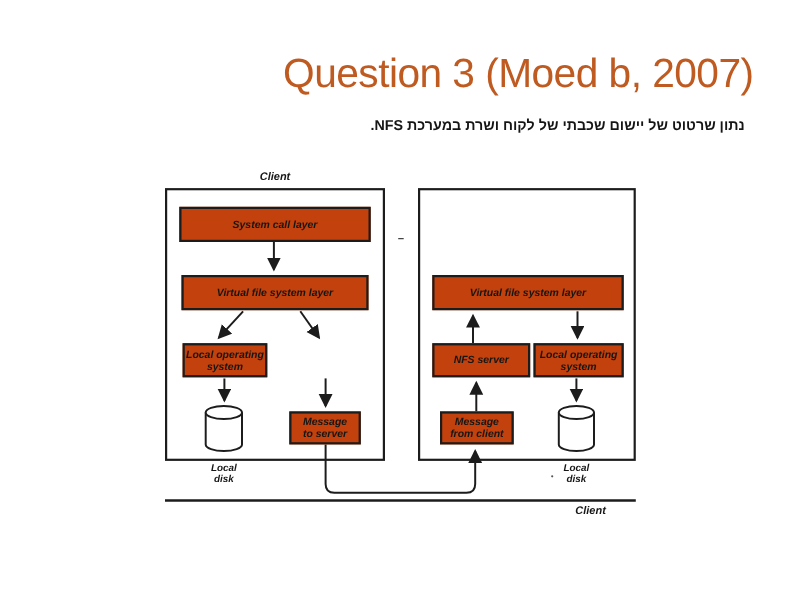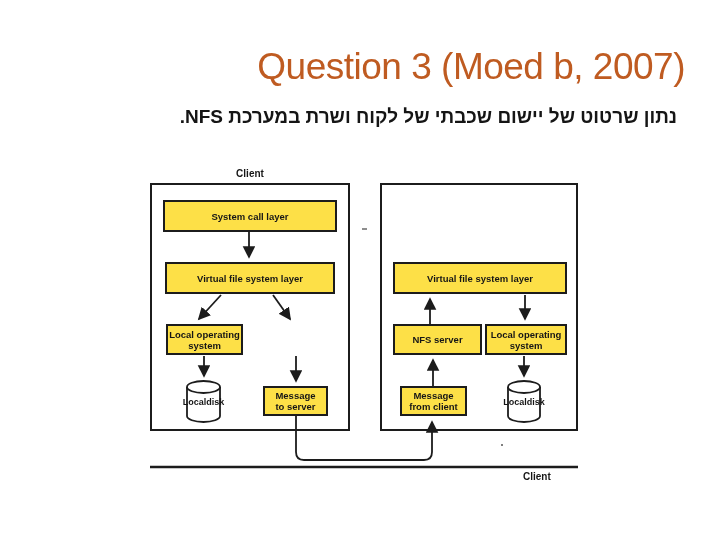--- a/index.html
+++ b/index.html
@@ -8,41 +8,42 @@
     background:var(--color-background,#fff);
     font-family:"Liberation Sans",sans-serif;
   }
   .slide-title{
     position:absolute;left:45px;top:44px;width:640px;
     font-size:37px;line-height:46px;font-weight:400;letter-spacing:-0.5px;
     color:var(--color-title,#BF5B21);white-space:nowrap;text-align:right;
   }
   .subtitle-he{
     position:absolute;right:43px;top:106px;direction:rtl;text-align:right;
-    font-size:19px;font-weight:bold;color:var(--color-ink,#151515);
+    font-size:13px;font-weight:bold;color:var(--color-ink,#151515);
     white-space:nowrap;
   }
   .diagram{
-    position:absolute;left:145px;top:168px;width:445px;height:330px;
+    position:absolute;left:145px;top:156px;width:445px;height:330px;
     color:var(--color-ink,#151515);
+    font-style:italic;
   }
   .diagram svg.overlay{position:absolute;left:0;top:0;width:445px;height:330px;}
   .dbox{
-    position:absolute;background:#fde047;border:2px solid #1c1c1c;
+    position:absolute;background:#c2410c;border:2px solid #1c1c1c;
     display:flex;flex-direction:column;align-items:center;justify-content:center;
     text-align:center;font-weight:bold;font-size:9.5px;line-height:11px;
     box-sizing:border-box;color:#161616;
   }
   .outer{background:transparent;border-width:2px;}
   .toplabel{
     position:absolute;top:0;font-size:10px;font-weight:bold;text-align:center;color:#161616;
   }
   .cyl-label{
-    position:absolute;display:flex;align-items:center;justify-content:center;
-    font-size:9px;line-height:10px;font-weight:bold;text-align:center;color:#161616;
+    position:absolute;display:flex;flex-direction:column;align-items:center;justify-content:center;
+    font-size:9px;line-height:10px;font-weight:bold;text-align:center;color:#161616;margin-top:40px;
   }
   .net-label{
     position:absolute;left:378px;top:303px;font-size:10px;font-weight:bold;color:#161616;
   }
 </style>
 </head>
 <body>
 
 <div class="slide-title">Question 3 (Moed b, 2007)</div>
 

